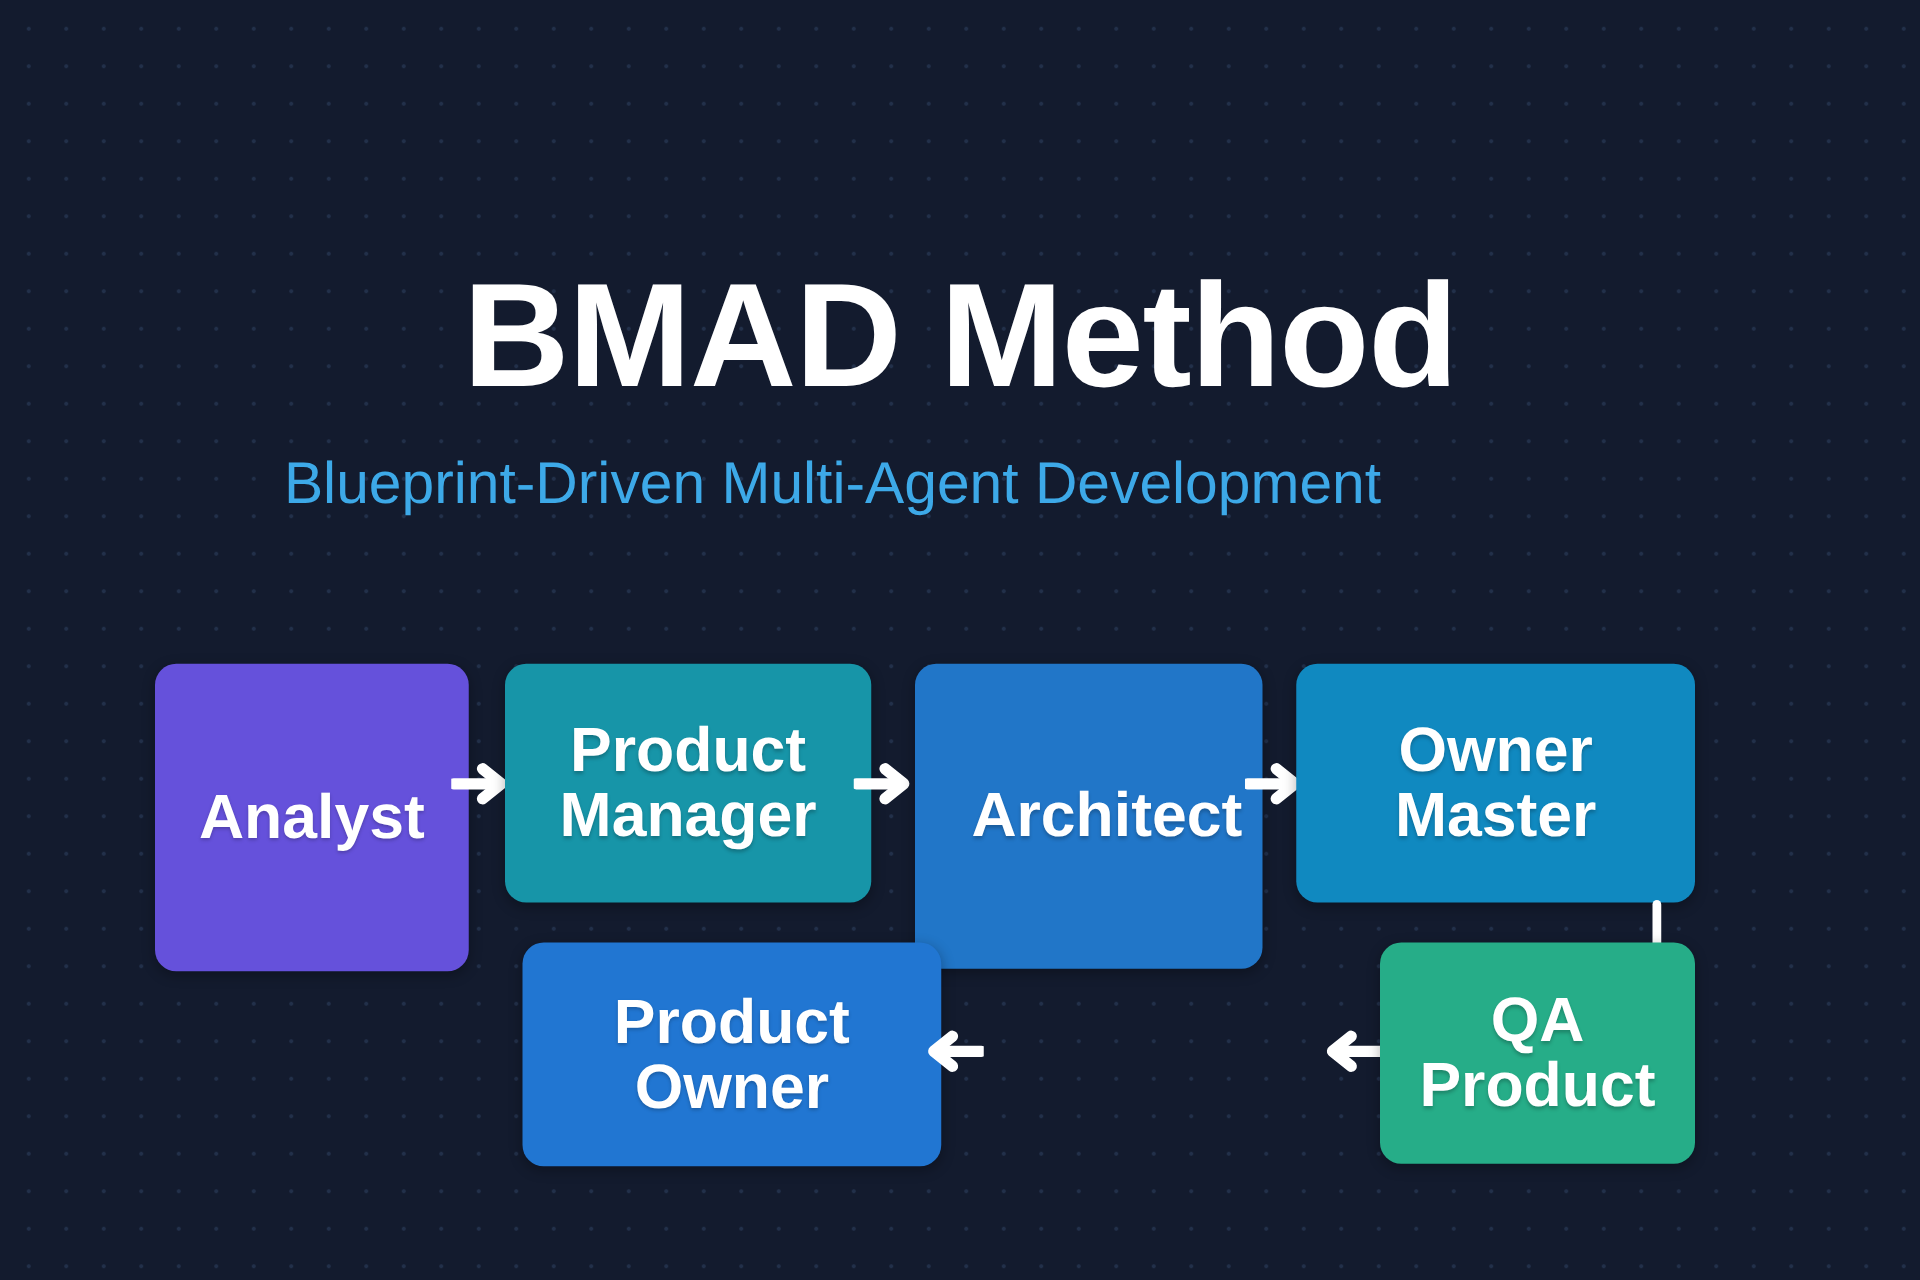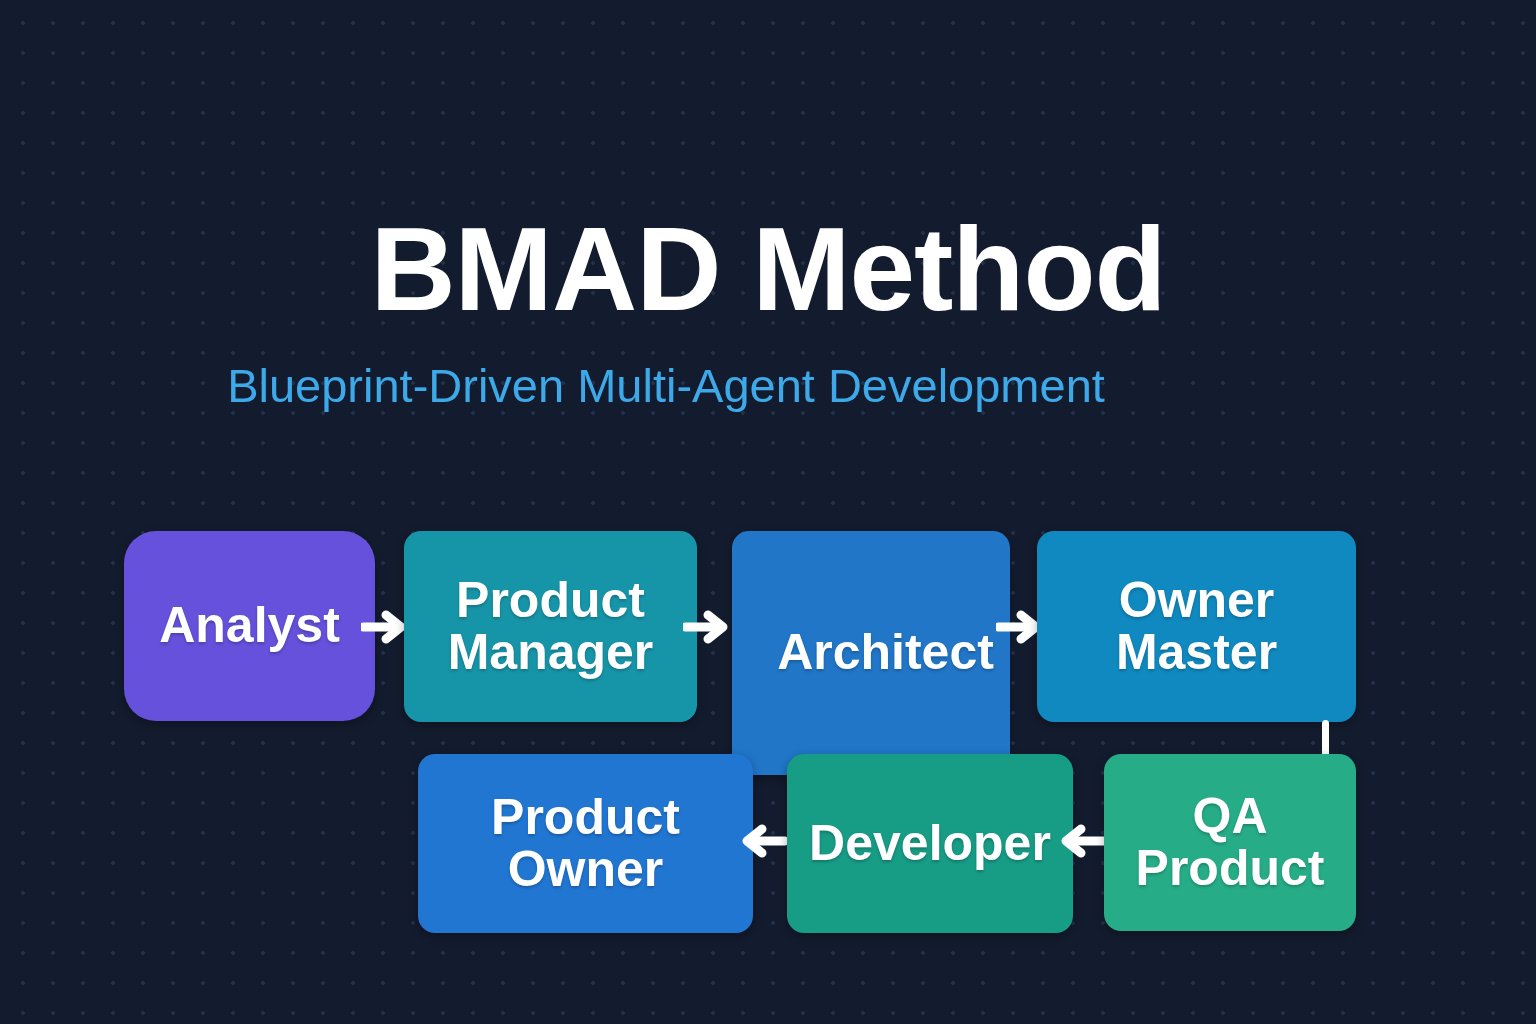--- a/index.html
+++ b/index.html
@@ -75,21 +75,21 @@
     color: #ffffff;
     font-size: 50px;
     font-weight: bold;
     line-height: 1.03;
     text-align: center;
     white-space: pre-line;
     text-shadow: 0 2px 3px rgba(0, 0, 0, 0.22);
   }
 
   
-  #node-analyst        { left: 124px;  top: 531px; width: 251px; height: 190px; background: #6551db; border-radius: 32px; }
+  #node-analyst        { left: 124px;  top: 531px; width: 251px; height: 246px; background: #6551db; }
   #node-product-manager{ left: 404px;  top: 531px; width: 293px; height: 191px; background: #1795a8; }
   #node-architect      { left: 732px;  top: 531px; width: 278px; height: 244px; background: #2176c8; padding-left: 39px; }
   #node-scrum-master   { left: 1037px; top: 531px; width: 319px; height: 191px; background: #1089c0; }
 
   
   #node-product-owner  { left: 418px;  top: 754px; width: 335px; height: 179px; background: #2176d2; }
   #node-developer      { left: 787px;  top: 754px; width: 286px; height: 179px; background: #179c86; }
   #node-qa-engineer    { left: 1104px; top: 754px; width: 252px; height: 177px; background: #26ad88; }
 
   
@@ -174,23 +174,20 @@
 Owner</span>
   </div>
 
   <div class="arrow" id="arrow-dev-po">
     <svg viewBox="0 0 48 44" xmlns="http://www.w3.org/2000/svg">
       <path d="M46 22 H13" stroke="#ffffff" stroke-width="9" stroke-linecap="round" fill="none"></path>
       <path d="M23 10 L8 22 L23 34" stroke="#ffffff" stroke-width="9" stroke-linecap="round" stroke-linejoin="round" fill="none"></path>
     </svg>
   </div>
 
-  <div class="node" id="node-developer">
-    <span class="node-label">Developer</span>
-  </div>
 
   <div class="arrow" id="arrow-qa-dev">
     <svg viewBox="0 0 48 44" xmlns="http://www.w3.org/2000/svg">
       <path d="M46 22 H13" stroke="#ffffff" stroke-width="9" stroke-linecap="round" fill="none"></path>
       <path d="M23 10 L8 22 L23 34" stroke="#ffffff" stroke-width="9" stroke-linecap="round" stroke-linejoin="round" fill="none"></path>
     </svg>
   </div>
 
   <div class="node" id="node-qa-engineer">
     <span class="node-label">QA

